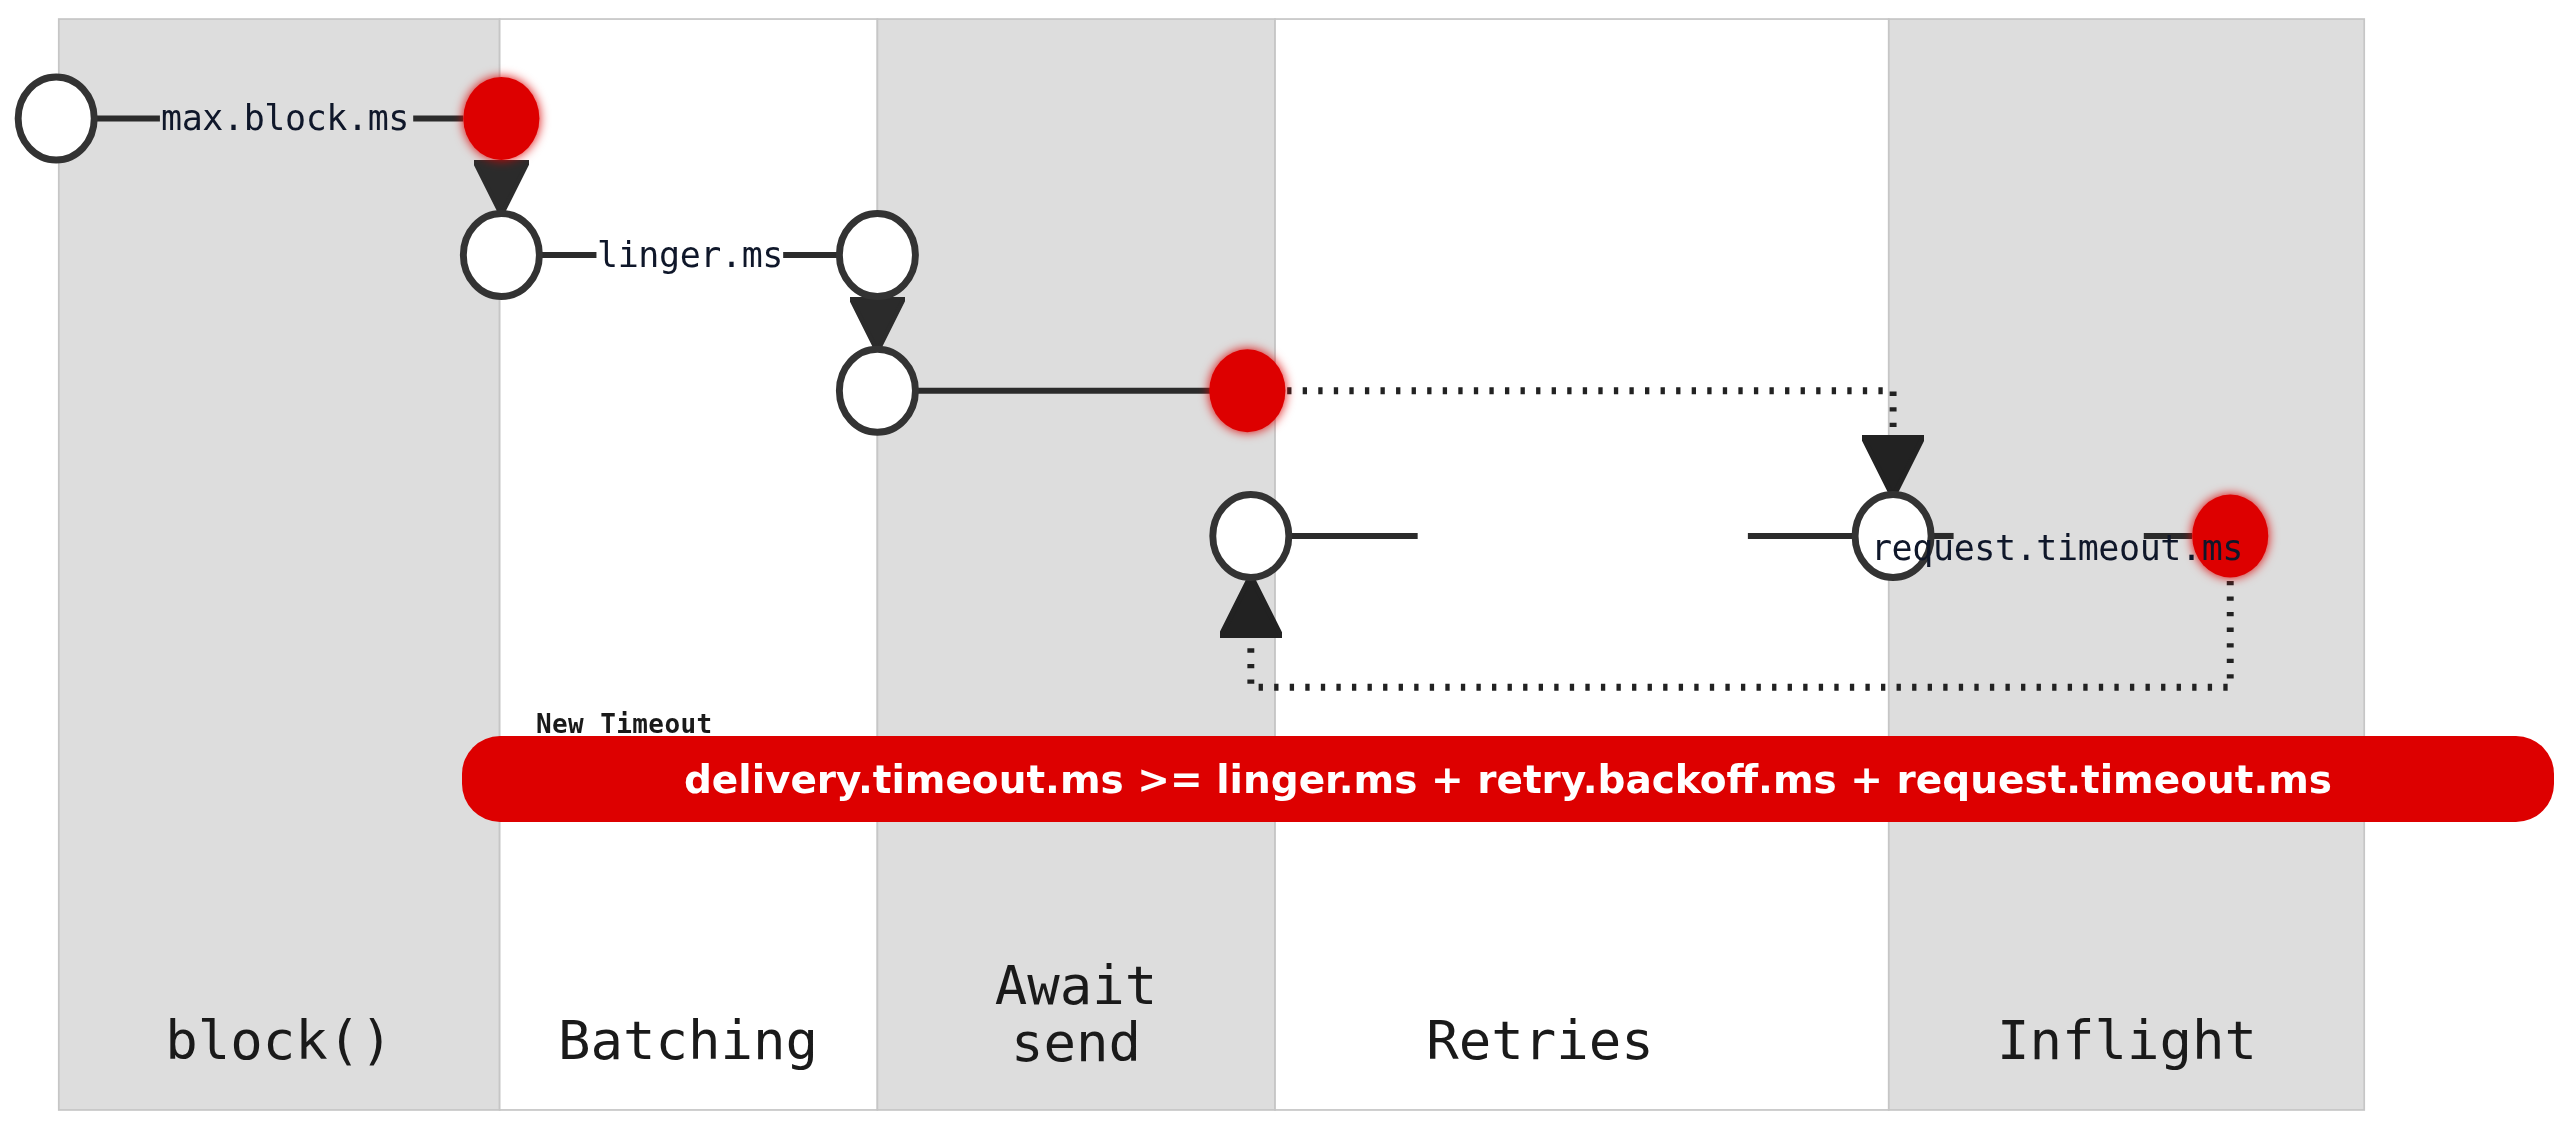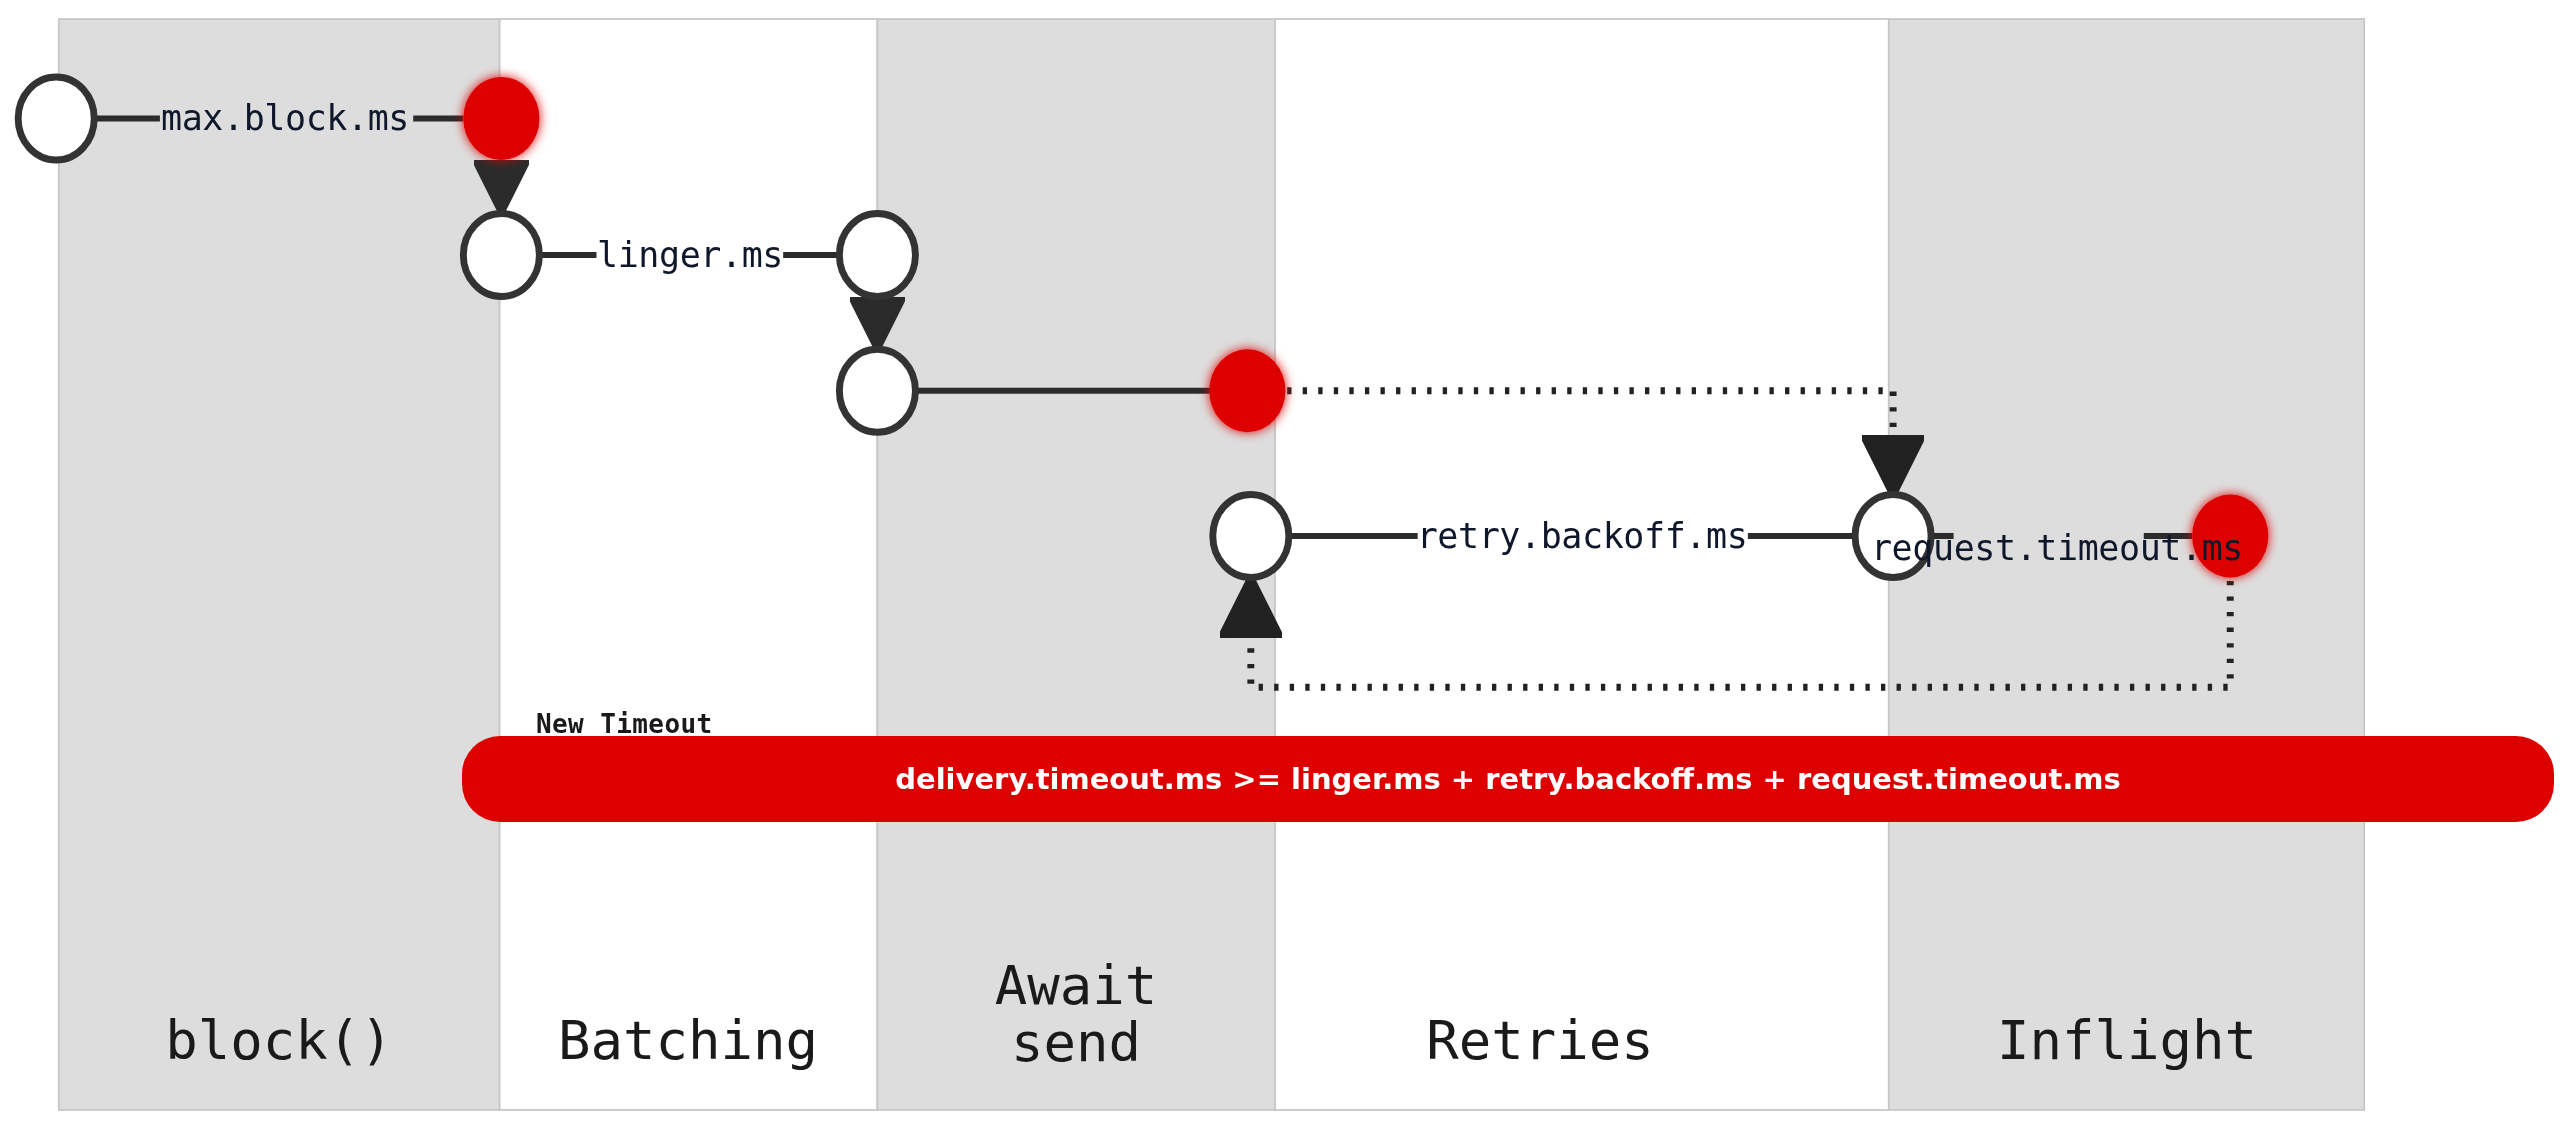--- a/index.html
+++ b/index.html
@@ -54,21 +54,21 @@
   .banner {
     position: absolute;
     display: flex;
     align-items: center;
     justify-content: center;
     border-radius: 38px;
     box-sizing: border-box;
   }
   .banner-text {
     font-family: "DejaVu Sans", "Liberation Sans", sans-serif;
-    font-size: 29px;
+    font-size: 39px;
     font-weight: bold;
     color: #ffffff;
     white-space: nowrap;
     letter-spacing: 0px;
   }
 </style>
 </head>
 <body>
 
 <div id="canvas">
@@ -132,21 +132,20 @@
       <ellipse cx="1447" cy="620" rx="44" ry="48" fill="#ffffff" stroke="#333333" stroke-width="8"></ellipse>
       <ellipse cx="2190" cy="620" rx="44" ry="48" fill="#ffffff" stroke="#333333" stroke-width="8"></ellipse>
       <ellipse cx="2580" cy="620" rx="44" ry="48" fill="#dd0000" stroke="none" filter="url(#red-glow)"></ellipse>
     </g>
   </svg>
 
   <div class="edge-label" style="left:285px; top:118px;">max.block.ms</div>
 
   <div class="edge-label" style="left:690px; top:255px;">linger.ms</div>
 
-  <div class="edge-label" style="left:1582px; top:536px;">retry.backoff.ms</div>
 
   <div class="edge-label" style="left:2049px; top:548px;margin-left:8px;">request.timeout.ms</div>
 
   <div class="band-label" style="left:106px; top:1013px; width:346px;">block()</div>
 
   <div class="band-label" style="left:515px; top:1013px; width:346px;">Batching</div>
 
   <div class="band-label" style="left:903px; top:958px; width:346px;">Await
 send</div>
 

